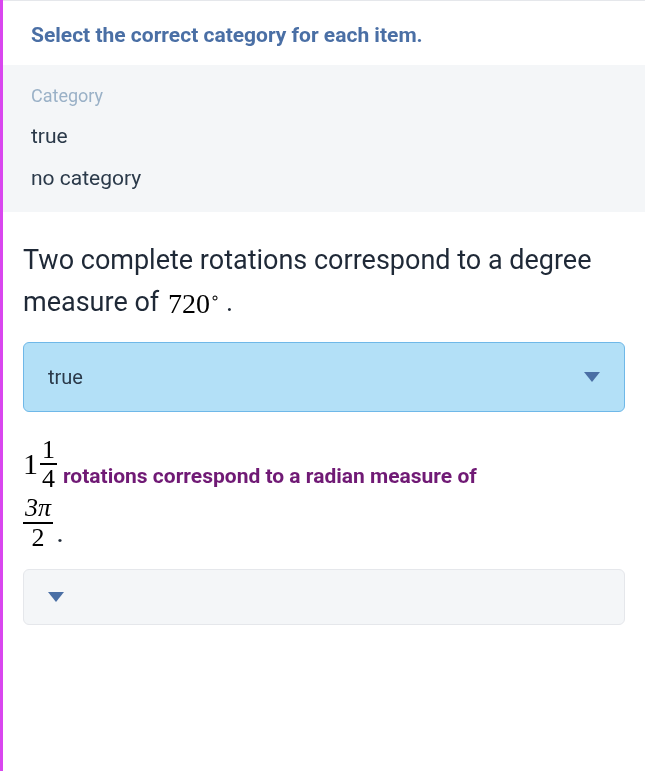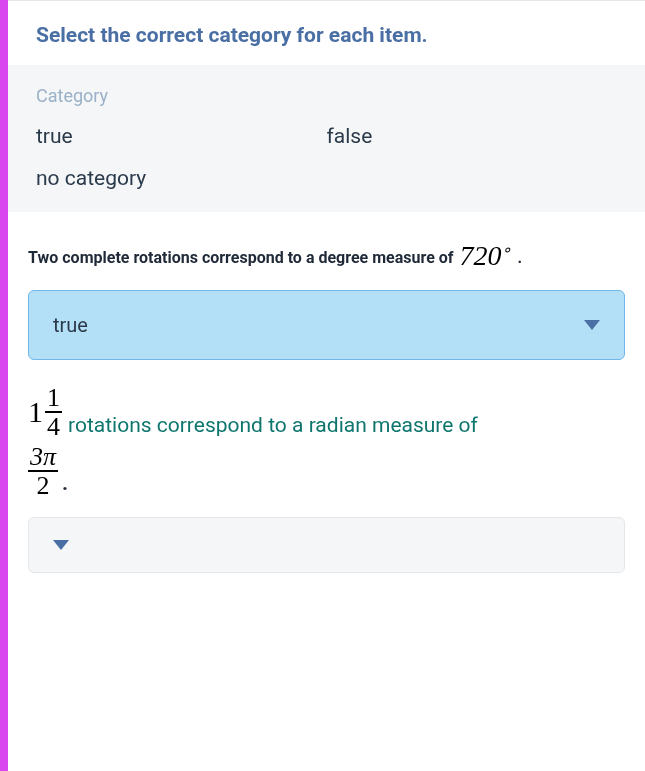--- a/index.html
+++ b/index.html
@@ -4,21 +4,21 @@
 <style>
   * { box-sizing: border-box; margin: 0; padding: 0; }
   body {
     font-family: -apple-system, BlinkMacSystemFont, "Segoe UI", Roboto, "Helvetica Neue", Arial, sans-serif;
     background: #fff;
     width: 645px;
     height: 771px;
     overflow: hidden;
   }
   .container {
-    border-left: 8px solid #d946ef;
+    border-left: 3px solid #d946ef;
     height: 100%;
     padding: 0;
   }
   .header {
     border-top: 1px solid #e5e7eb;
     padding: 22px 28px 18px 28px;
   }
   .header-title {
     color: #4a6fa5;
     font-size: 21px;
@@ -48,35 +48,34 @@
     margin-top: 18px;
   }
   .questions {
     padding: 28px 20px 10px 20px;
   }
   .question-block {
     margin-bottom: 24px;
   }
   .question-text {
     color: #1f2937;
-    font-size: 16px;
-    font-weight: 700;
+    font-size: 27px;
+    font-weight: 400;
     line-height: 1.55;
     display: inline;
   }
   .math-720 {
     font-family: "Times New Roman", Times, serif;
     font-size: 28px;
     font-weight: 400;
     color: #000;
     position: relative;
     display: inline-block;
     vertical-align: -2px;
     margin: 0 2px;
-    font-style: italic;
   }
   .math-720 .deg {
     font-size: 16px;
     position: relative;
     top: -10px;
   }
   .dropdown {
     margin-top: 18px;
     border: 1px solid #6fb8e8;
     border-radius: 6px;
@@ -137,23 +136,23 @@
     height: 2px;
     background: #000;
   }
   .q2-leading {
     display: flex;
     align-items: flex-end;
     gap: 6px;
     flex-wrap: wrap;
   }
   .q2-rest {
-    color: #0f766e;
-    font-size: 21px;
-    font-weight: 400;
+    color: #701a75;
+    font-size: 21px;
+    font-weight: 700;
     align-self: flex-end;
     padding-bottom: 4px;
   }
   .frac-line2 {
     display: flex;
     align-items: flex-end;
     gap: 4px;
     margin-top: 2px;
   }
   .period {
@@ -169,21 +168,20 @@
 <div class="container">
 
   <div class="header">
     <div class="header-title">Select the correct category for each item.</div>
   </div>
 
   <div class="category-panel">
     <div class="category-heading">Category</div>
     <div class="category-row">
       <div class="category-item">true</div>
-      <div class="category-item">false</div>
     </div>
     <div class="category-row category-row2">
       <div class="category-item">no category</div>
     </div>
   </div>
 
   <div class="questions">
 
     <div class="question-block">
       <span class="question-text">Two complete rotations correspond to a degree measure of </span>

